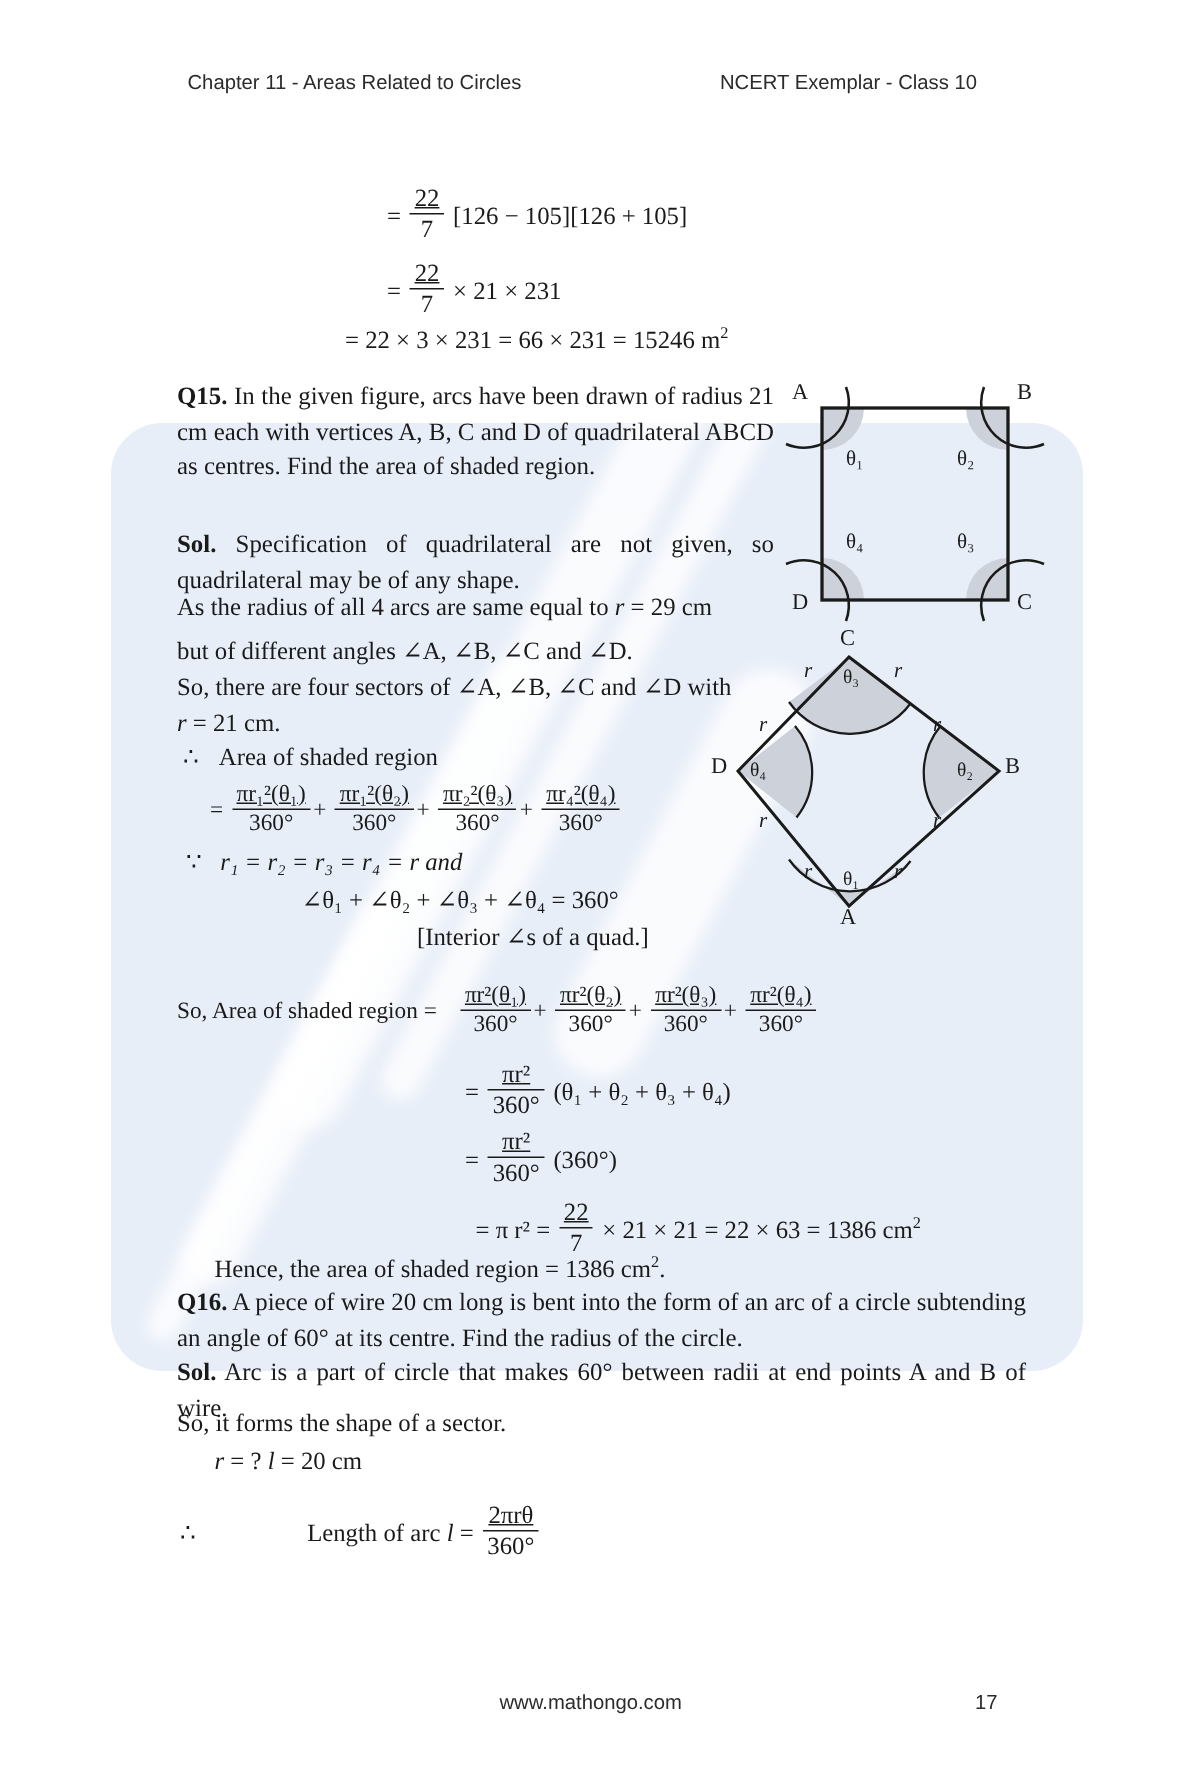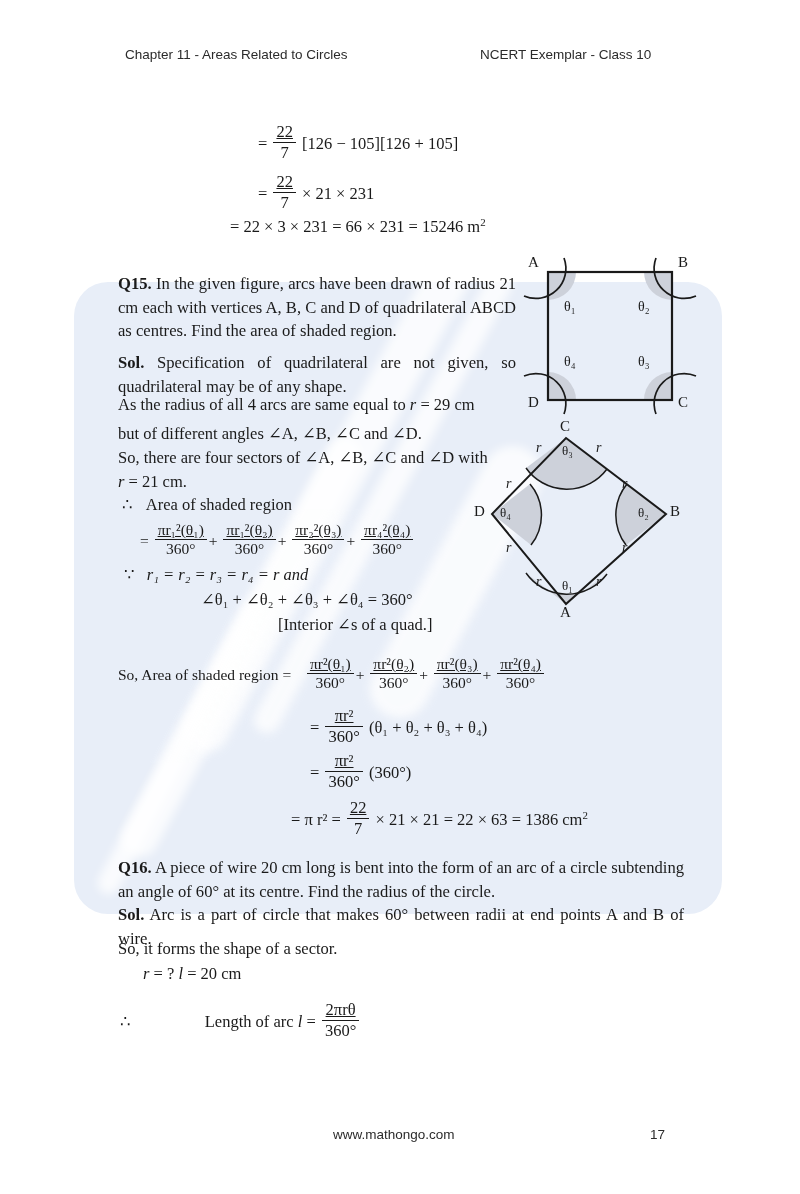--- a/index.html
+++ b/index.html
@@ -154,21 +154,21 @@
         <span class="den">7</span>
       </span>
       <span>× 21 × 231</span>
     </div>
 
     <div class="eqrow" style="left:230px; top:217px;">
       <span>= 22 × 3 × 231 = 66 × 231 = 15246 m</span><sup>2</sup>
     </div>
 
 
-    <div class="just" style="left:118px; top:272px; width:398px;">
+    <div class="just" style="left:118px; top:252px; width:398px;">
       <b>Q15.</b>
       <span>In the given figure, arcs have been drawn of radius 21 cm each with vertices A, B, C and D of quadrilateral ABCD as centres. Find the area of shaded region.</span>
     </div>
 
     <div class="just" style="left:118px; top:351px; width:398px;">
       <b>Sol.</b>
       <span>Specification of quadrilateral are not given, so quadrilateral may be of any shape.</span>
     </div>
 
     <div class="ln" style="left:118px; top:396px;">
@@ -249,29 +249,32 @@
 
     <div class="eqrow" style="left:310px; top:751px;">
       <span>=</span>
       <span class="frac">
         <span class="num">πr²</span>
         <span class="den">360°</span>
       </span>
       <span>(360°)</span>
     </div>
 
-    <div class="eqrow" style="left:291px; top:798px;">
+    <div class="eqrow" style="left:317px; top:798px;">
       <span>= π r² =</span>
       <span class="frac">
         <span class="num">22</span>
         <span class="den">7</span>
       </span>
       <span>× 21 × 21  = 22 × 63 = 1386 cm</span><sup>2</sup>
     </div>
 
+    <div class="ln" style="left:143px; top:837px;">
+      <span>Hence, the area of shaded region = 1386 cm</span><sup>2</sup><span>.</span>
+    </div>
 
     <div class="just" style="left:118px; top:856px; width:566px;">
       <b>Q16.</b>
       <span>A piece of wire 20 cm long is bent into the form of an arc of a circle subtending an angle of 60° at its centre. Find the radius of the circle.</span>
     </div>
 
     <div class="just" style="left:118px; top:903px; width:566px;">
       <b>Sol.</b>
       <span>Arc is a part of circle that makes 60° between radii at end points A and B of wire.</span>
     </div>

